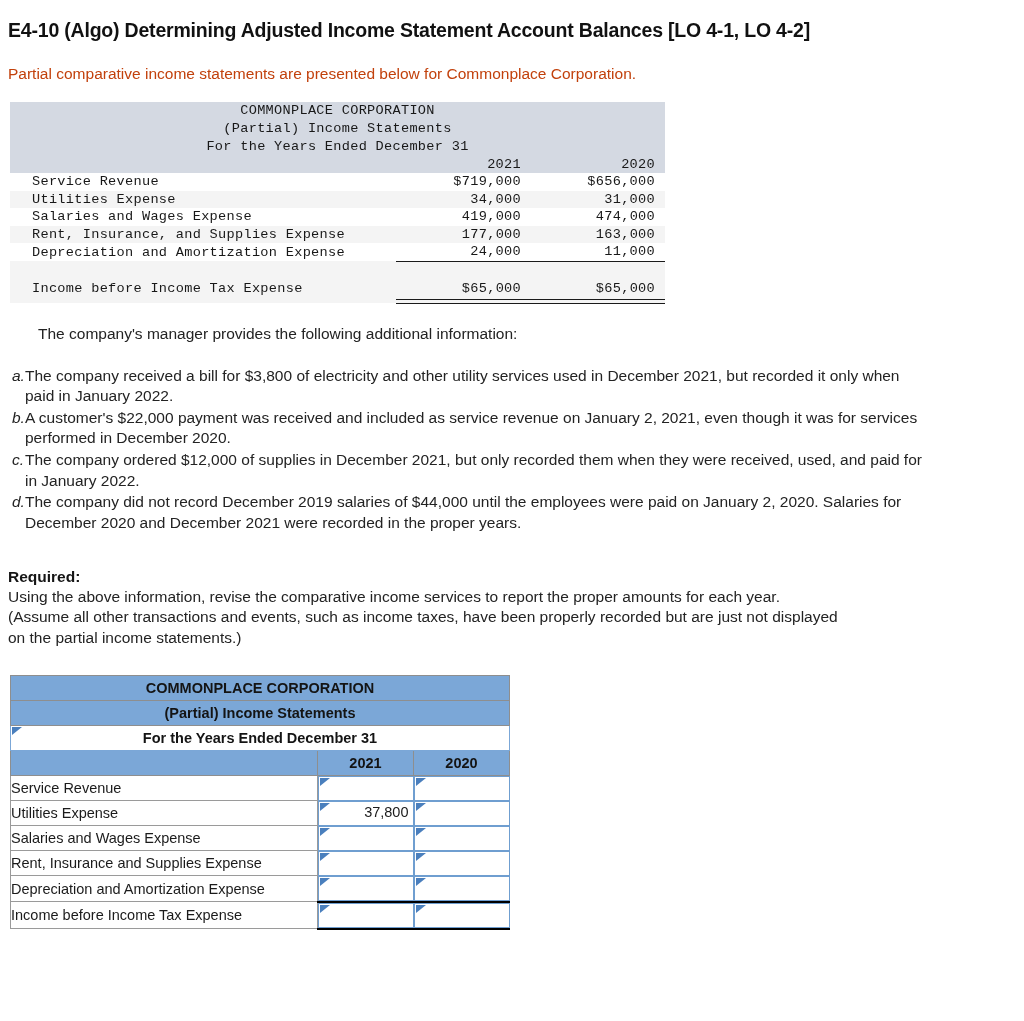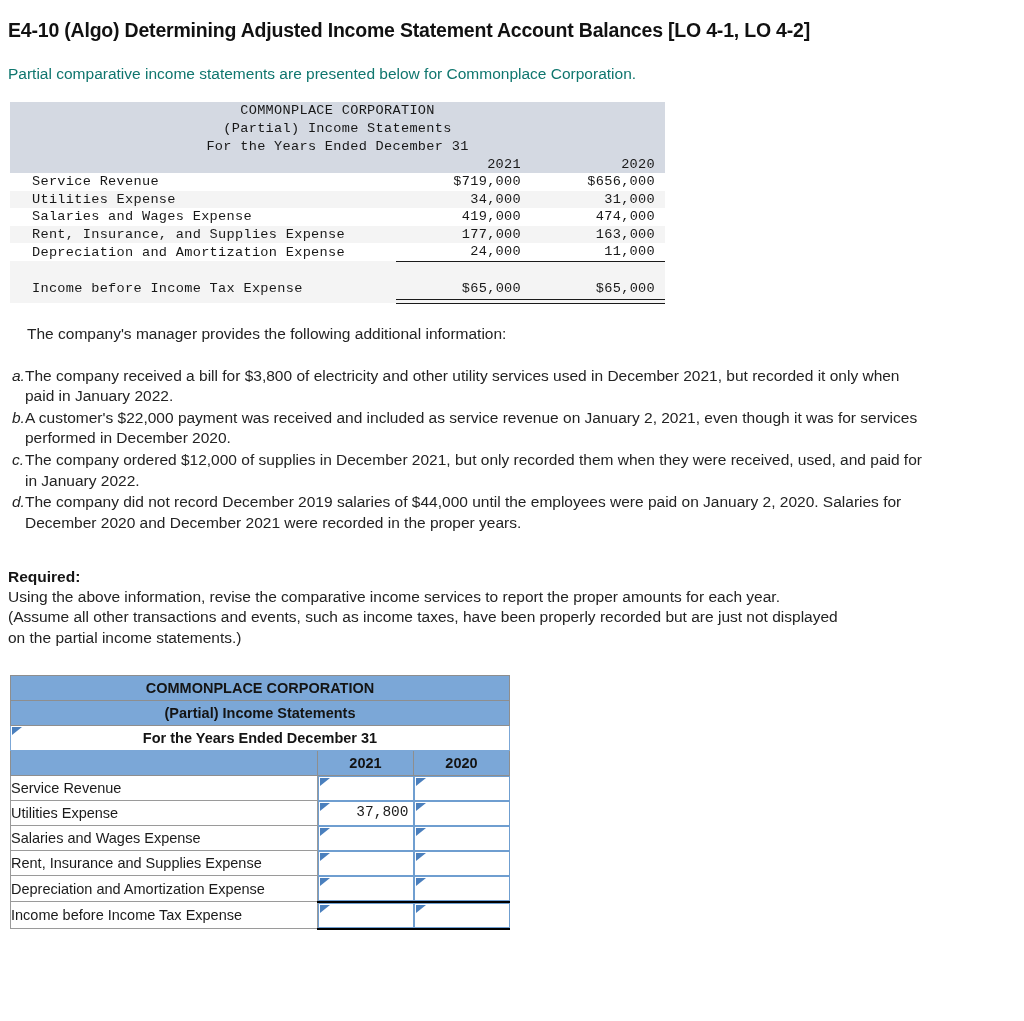--- a/index.html
+++ b/index.html
@@ -29,30 +29,30 @@
     letter-spacing: -0.2px;
     color: #111;
     margin: 0;
     padding: 18px 0 0 8px;
     line-height: 1.25;
   }
 
   
   .intro {
     font-size: 15.5px;
-    color: #0f766e;
+    color: #c2410c;
     padding: 0 0 0 8px;
     margin: 22px 0 0 0;
     line-height: 1.3;
   }
   .lead {
     font-size: 15.5px;
     color: #232323;
     padding: 0 0 0 23px;
-    margin: 4px;
+    margin: 15px;
     line-height: 1.3;
   }
 
   
   .mono-wrap {
     margin: 17px 0 0 10px;
     width: 655px;
   }
   table.mono {
     border-collapse: collapse;
@@ -233,21 +233,20 @@
     white-space: nowrap;
     overflow: hidden;
   }
 
   .cellholder {
     background: #3b82f6;
     border: 0;
     height: 26px;
     padding: 0;
     position: relative;
-    font-family: Liberation Mono, monospace;
   }
   .inputcell {
     position: relative;
     margin: 0;
     height: 25px;
     border: 1.6px solid #6f9ed0;
     background: #ffffff;
     box-sizing: border-box;
     font-size: 14.5px;
     color: #1b1b1b;

